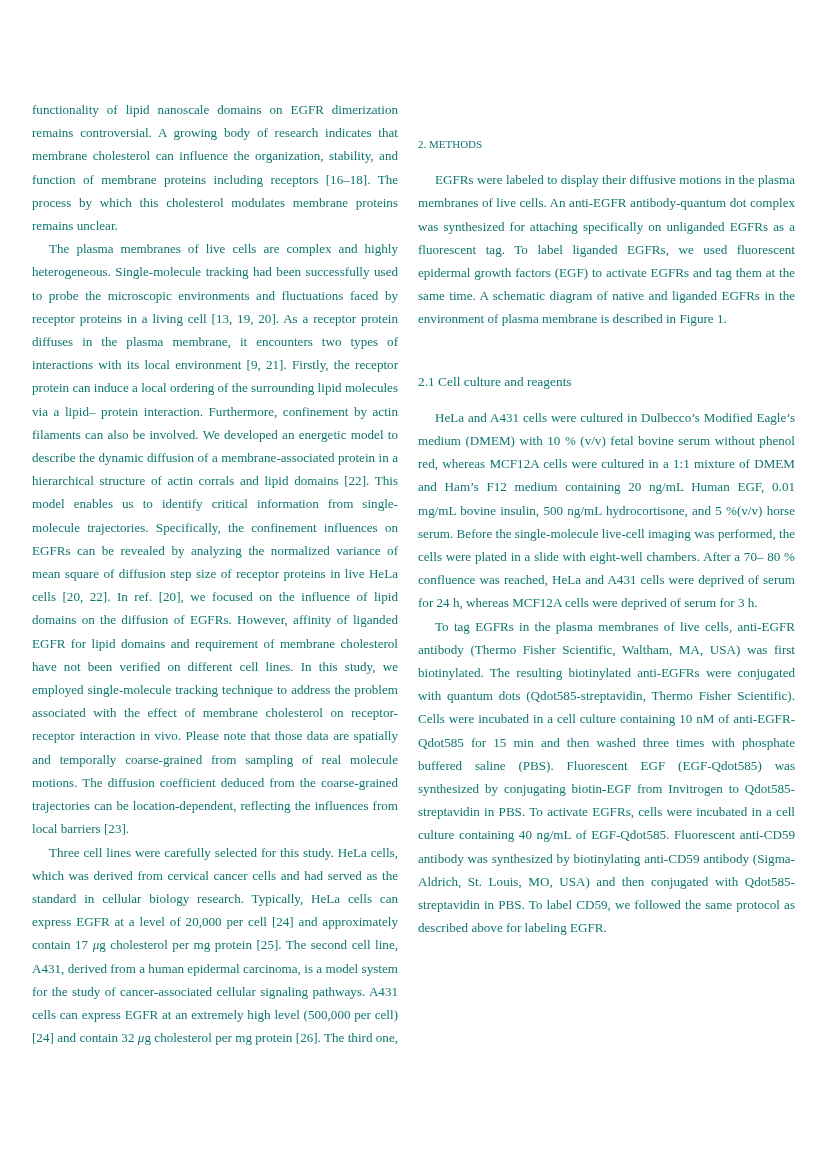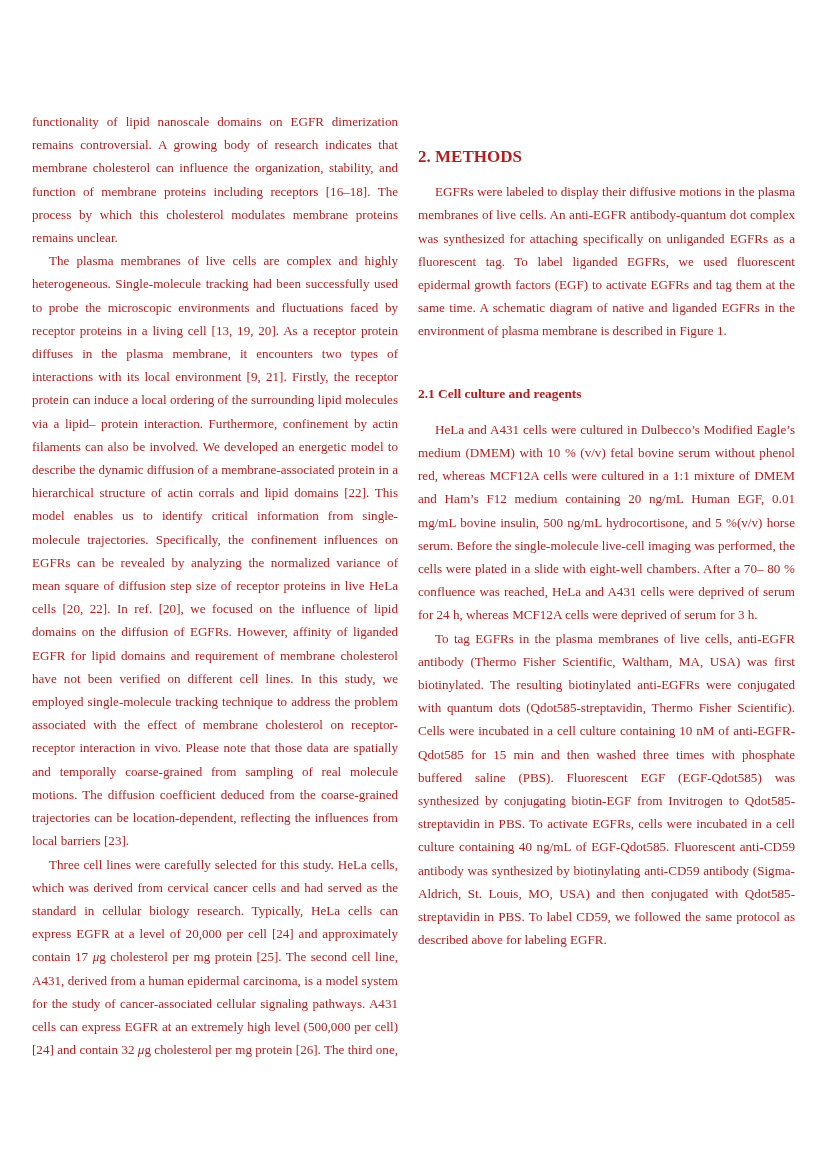--- a/index.html
+++ b/index.html
@@ -6,24 +6,24 @@
   html, body {
     margin: 0;
     padding: 0;
     background: #ffffff;
   }
   .page {
     position: relative;
     width: 827px;
     height: 1051px;
     background: #ffffff;
-    margin: 12px auto;
+    margin: 0 auto;
     overflow: hidden;
     font-family: "Liberation Serif", "DejaVu Serif", serif;
-    color: #b91c1c;
+    color: #0f766e;
   }
   .columns {
     position: absolute;
     left: 32px;
     top: 98px;
     width: 763px;
     height: 990px;
     display: flex;
     flex-direction: row;
     justify-content: space-between;
@@ -44,31 +44,31 @@
     text-justify: inter-word;
     text-indent: 17px;
     hyphens: none;
     -webkit-hyphens: none;
   }
   p.para.noindent { text-indent: 0; }
 
   h2.section {
     margin: 0;
     padding: 0;
-    font-size: 17px;
+    font-size: 11px;
     line-height: 23.2px;
-    font-weight: bold;
+    font-weight: normal;
     text-align: left;
   }
   h3.subsection {
     margin: 0;
     padding: 0;
     font-size: 13.4px;
     line-height: 23.2px;
-    font-weight: bold;
+    font-weight: normal;
     text-align: left;
   }
 
   .gap-before-section { height: 35px; }
   .gap-after-section  { height: 12px; }
   .gap-before-sub     { height: 39px; }
   .gap-after-sub      { height: 13px; }
 
   .folio {
     position: absolute;

